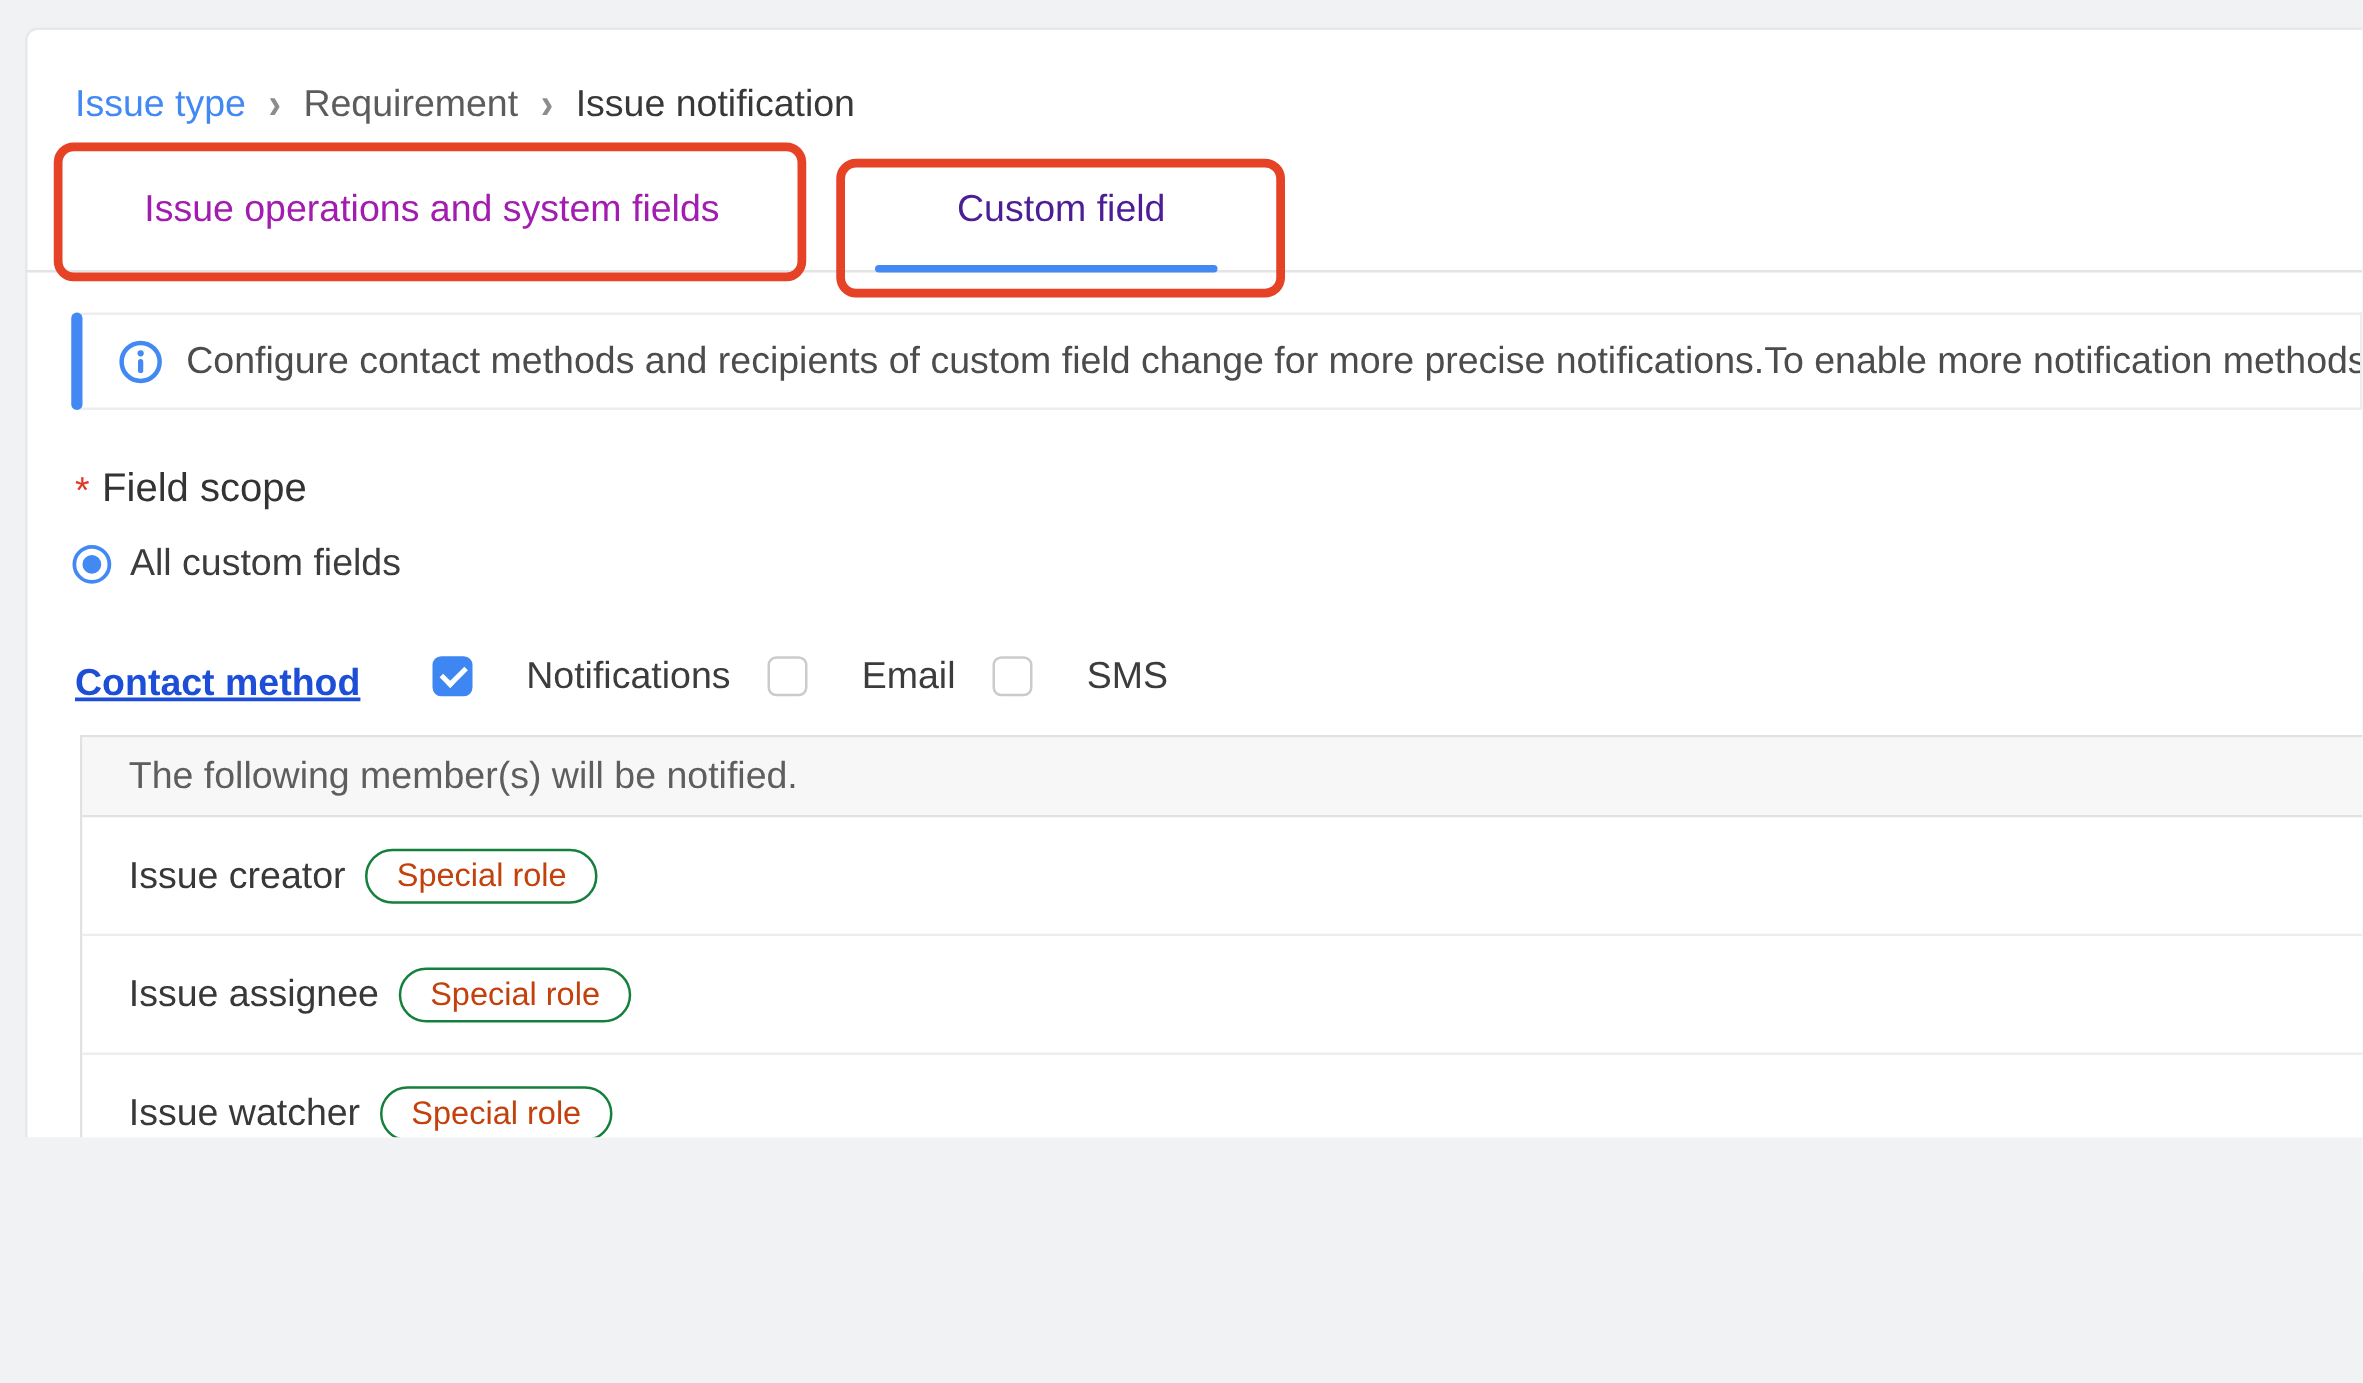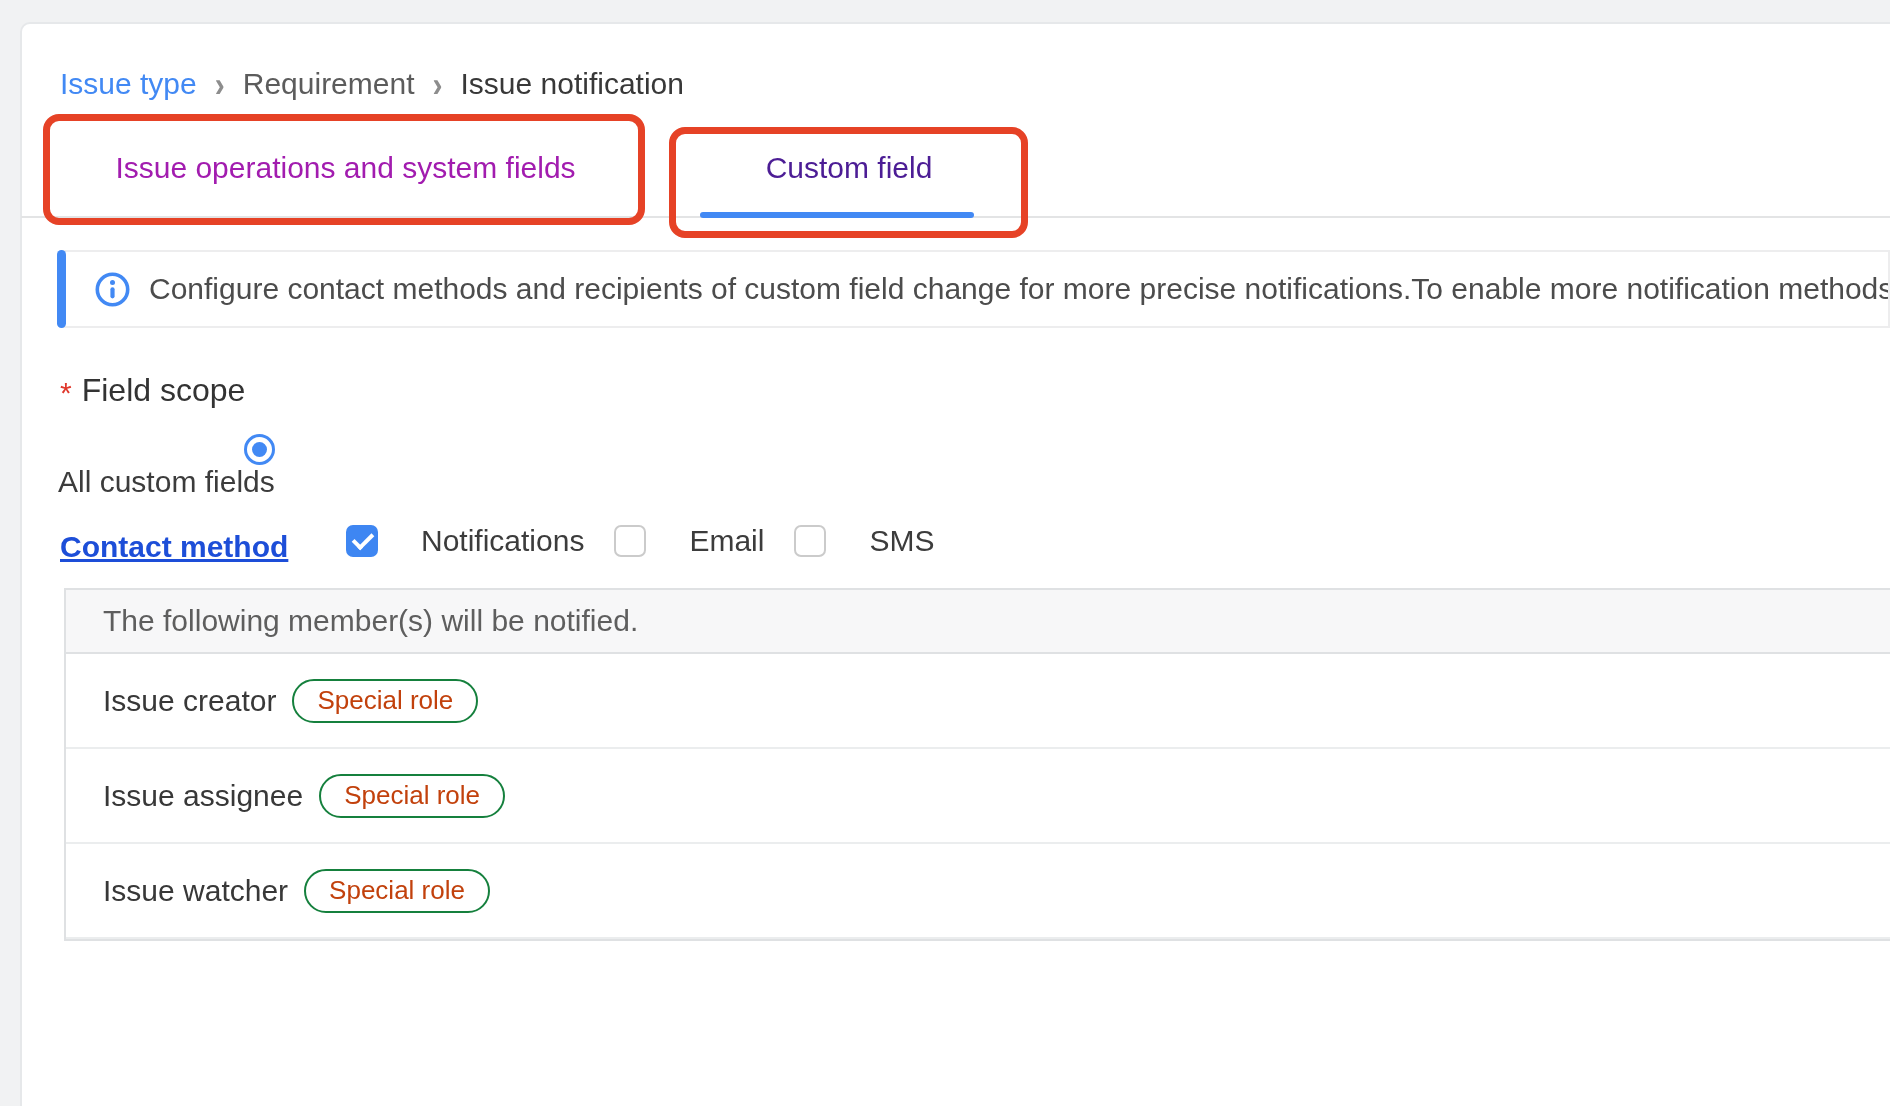--- a/index.html
+++ b/index.html
@@ -2,21 +2,21 @@
 <html><head>
 <meta charset="utf-8">
 <style>
   * { box-sizing: border-box; margin: 0; padding: 0; }
   html, body { background: #f1f2f3; }
   body { font-family: "Liberation Sans", "DejaVu Sans", sans-serif; }
 
   .frame {
     position: relative;
     width: 1890px;
-    height: 1106px;
+    height: 910px;
     background: #f1f2f3;
     overflow: hidden;
   }
 
   .card {
     position: absolute;
     left: 20px; top: 22px;
     width: 1900px; height: 1120px;
     background: #ffffff;
     border: 2px solid #e6e8ea;
@@ -106,21 +106,21 @@
     font-size: 32px; font-weight: 500; color: #333333;
   }
   .required-mark { color: #e0382c; font-size: 30px; margin-right: 10px; padding-top: 4px; font-weight: 400; }
 
   .radio-row {
     position: absolute;
     left: 58px; top: 434px;
     display: flex; align-items: center; column-gap: 58px;
     font-size: 30px; color: #3c3c3c;
   }
-  .radio-opt { display: flex; align-items: flex-end; column-gap: 15px; cursor: pointer; flex-direction: column; }
+  .radio-opt { display: flex; align-items: center; column-gap: 15px; cursor: pointer; }
   .radio {
     width: 31px; height: 31px; border-radius: 50%;
     background: #fff; flex: 0 0 auto;
   }
   .radio.on  { border: 3px solid #4289f4; display: flex; align-items: center; justify-content: center; }
   .radio.on::after { content: ""; width: 15px; height: 15px; border-radius: 50%; background: #4289f4; }
   .radio.off { border: 2px solid #c7c7c7; }
 
   
   .contact-label {

